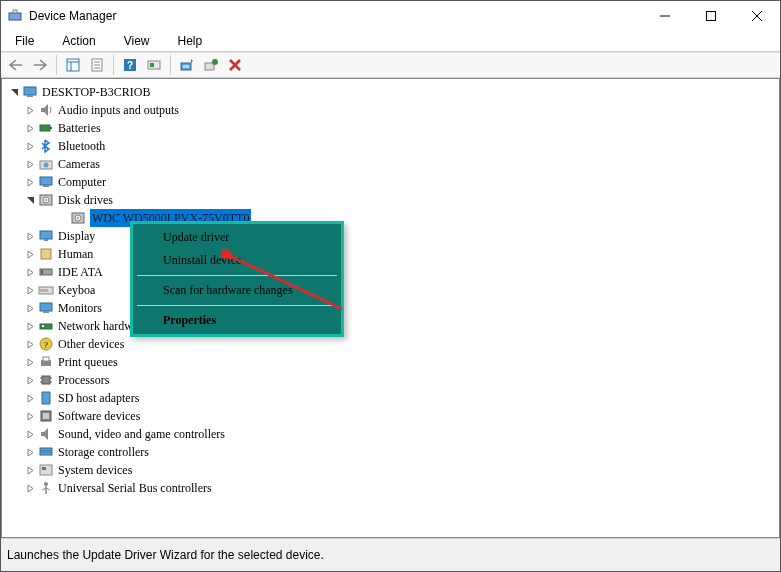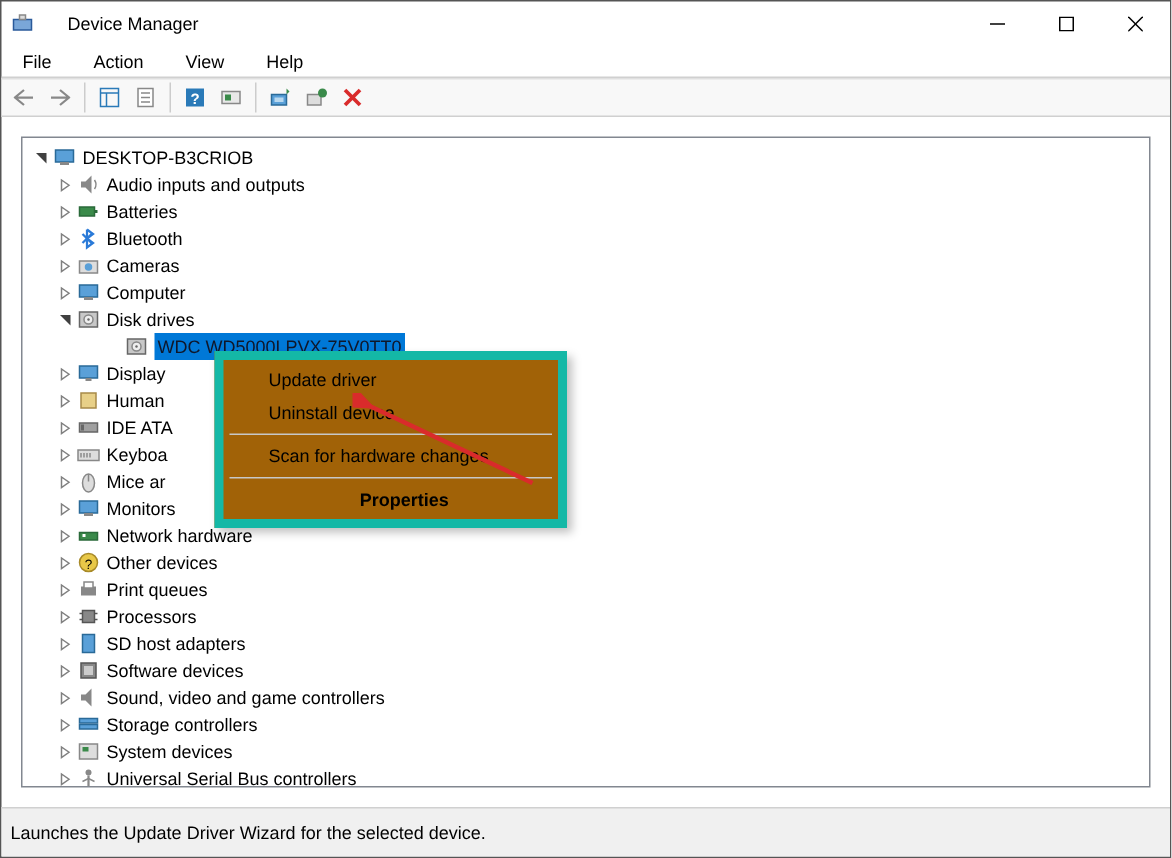--- a/index.html
+++ b/index.html
@@ -1,50 +1,50 @@
 <!DOCTYPE html>
 <html><head>
 <meta charset="utf-8">
 <style>
   * { box-sizing: border-box; }
   html, body { margin:0; padding:0; font-family: "Segoe UI", Tahoma, sans-serif; font-size:12px; color:#000; background:#fff; }
   .window { width:781px; height:572px; border:1px solid #555; background:#fff; position:relative; display:flex; flex-direction:column; }
 
-  .titlebar { height:30px; display:flex; align-items:center; padding:0 0 0 6px;gap:16px; }
+  .titlebar { height:30px; display:flex; align-items:center; padding:0 0 0 6px; }
   .titlebar .icon { width:16px; height:16px; margin-right:6px; display:flex; align-items:center; justify-content:center; }
   .title { font-size:12px; }
   .win-controls { margin-left:auto; display:flex; }
   .win-btn { width:46px; height:30px; display:flex; align-items:center; justify-content:center; }
   .win-btn svg { display:block; }
 
   .menubar { height:20px; display:flex; align-items:center; padding:0 6px; gap:12px;}
   .menu-item { padding:2px 8px; font-size:12px; }
   .menubar-sep { height:1px; background:#d0d0d0; }
 
   .toolbar { height:26px; border-top:1px solid #e0e0e0; border-bottom:1px solid #d0d0d0; display:flex; align-items:center; padding:0 4px; gap:2px; background:#f8f8f8;}
   .tb-btn { width:22px; height:22px; display:flex; align-items:center; justify-content:center; border:1px solid transparent;}
   .tb-sep { width:1px; height:20px; background:#ccc; margin:0 3px;}
 
-  .content { flex:1; border:1px solid #828790; margin:13px; background:#fff; overflow:hidden; position:relative; padding:4px 0 0 4px;}
+  .content { flex:1; border:1px solid #828790; margin:0; background:#fff; overflow:hidden; position:relative; padding:4px 0 0 4px;font-family:Liberation Serif, serif;}
   .tree { font-size:12px; line-height:18px; }
   .row { display:flex; align-items:center; height:18px; white-space:nowrap;}
   .indent-0 { padding-left: 2px; }
   .indent-1 { padding-left: 18px; }
   .indent-2 { padding-left: 50px; }
   .arrow { width:12px; height:12px; display:inline-flex; align-items:center; justify-content:center; margin-right:2px; color:#666;}
   .arrow svg { display:block;}
   .noarrow { width:14px; display:inline-block;}
   .node-icon { width:16px; height:16px; margin-right:4px; display:inline-flex; align-items:center; justify-content:center;}
   .label {}
   .selected .label { background:#0078d7; color:#0f172a; padding:0 2px;}
 
-  .context-menu { position:absolute; left:128px; top:142px; width:235px; background:#a16207; border:6px solid #14b8a6; box-shadow:3px 3px 6px rgba(0,0,0,0.25); z-index:10; padding:2px;}
+  .context-menu { position:absolute; left:128px; top:142px; width:214px; background:#0f766e; border:3px solid #14b8a6; box-shadow:3px 3px 6px rgba(0,0,0,0.25); z-index:10; padding:2px;}
   .cm-item { padding:4px 10px 4px 28px; font-size:12px; }
   .cm-sep { height:1px; background:#c8c8c8; margin:3px 2px;}
-  .cm-item.bold { font-weight:bold;text-align:center;}
+  .cm-item.bold { font-weight:bold;}
 
   .statusbar { height:22px; border-top:1px solid #d0d0d0; display:flex; align-items:center; padding:16px 6px; font-size:12px; background:#f0f0f0;}
   .arrow-annot { position:absolute; left:220px; top:170px; z-index:15; pointer-events:none;}
 </style>
 </head>
 <body>
 
 <div class="window">
 
   <div class="titlebar">
@@ -306,34 +306,20 @@
           <span class="node-icon">
             <svg width="16" height="16" viewBox="0 0 16 16">
               <rect x="1" y="5" width="14" height="7" fill="#ddd" stroke="#888"></rect>
               <line x1="3" y1="7" x2="3" y2="10" stroke="#888"></line>
               <line x1="5" y1="7" x2="5" y2="10" stroke="#888"></line>
               <line x1="7" y1="7" x2="7" y2="10" stroke="#888"></line>
               <line x1="9" y1="7" x2="9" y2="10" stroke="#888"></line>
             </svg>
           </span>
           <span class="label">Keyboa</span>
-        </div>
-        <div class="row indent-1">
-          <span class="arrow">
-            <svg width="9" height="9">
-              <path d="M2 1 L7 4.5 L2 8 Z" fill="none" stroke="#808080"></path>
-            </svg>
-          </span>
-          <span class="node-icon">
-            <svg width="16" height="16" viewBox="0 0 16 16">
-              <ellipse cx="8" cy="9" rx="4" ry="6" fill="#ddd" stroke="#888"></ellipse>
-              <line x1="8" y1="3" x2="8" y2="8" stroke="#888"></line>
-            </svg>
-          </span>
-          <span class="label">Mice ar</span>
         </div>
         <div class="row indent-1">
           <span class="arrow">
             <svg width="9" height="9">
               <path d="M2 1 L7 4.5 L2 8 Z" fill="none" stroke="#808080"></path>
             </svg>
           </span>
           <span class="node-icon">
             <svg width="16" height="16" viewBox="0 0 16 16">
               <rect x="2" y="3" width="12" height="8" fill="#5aa0d8" stroke="#2a6a98"></rect>

